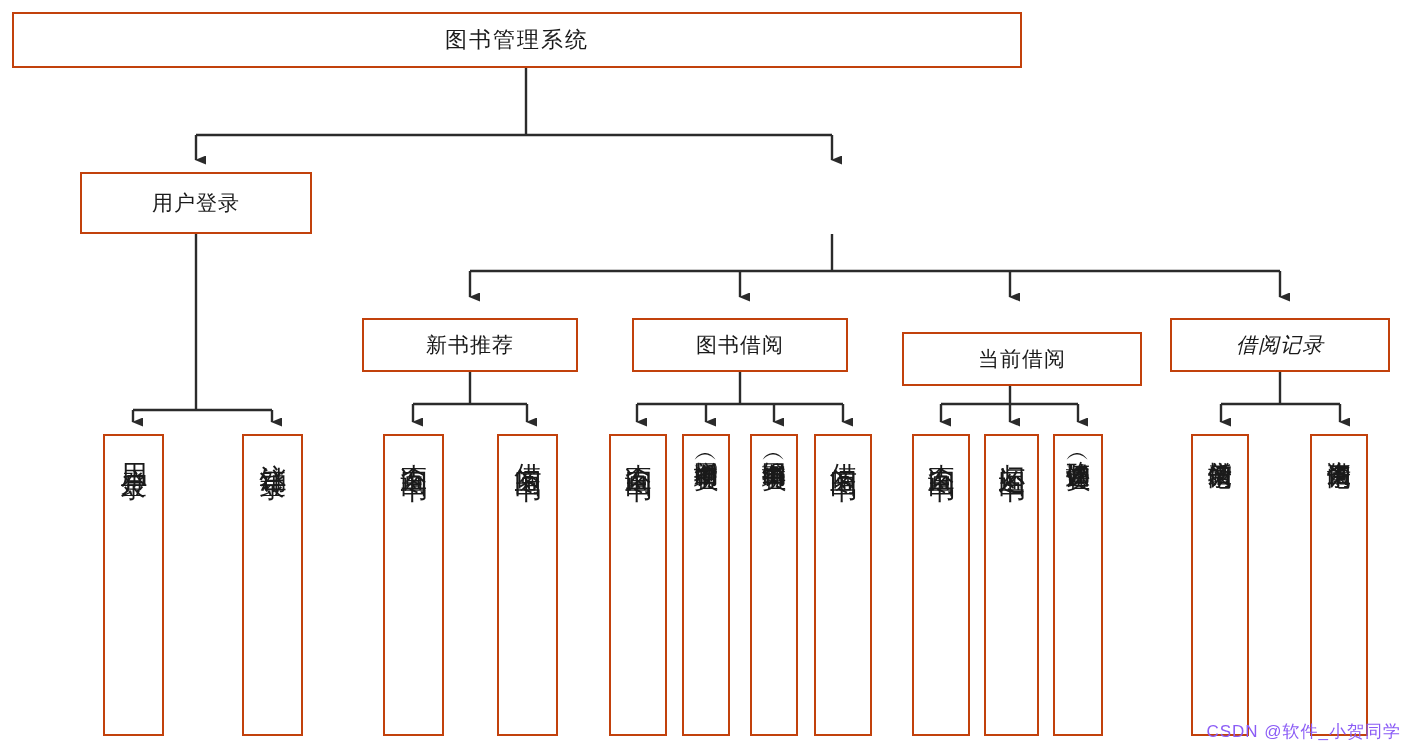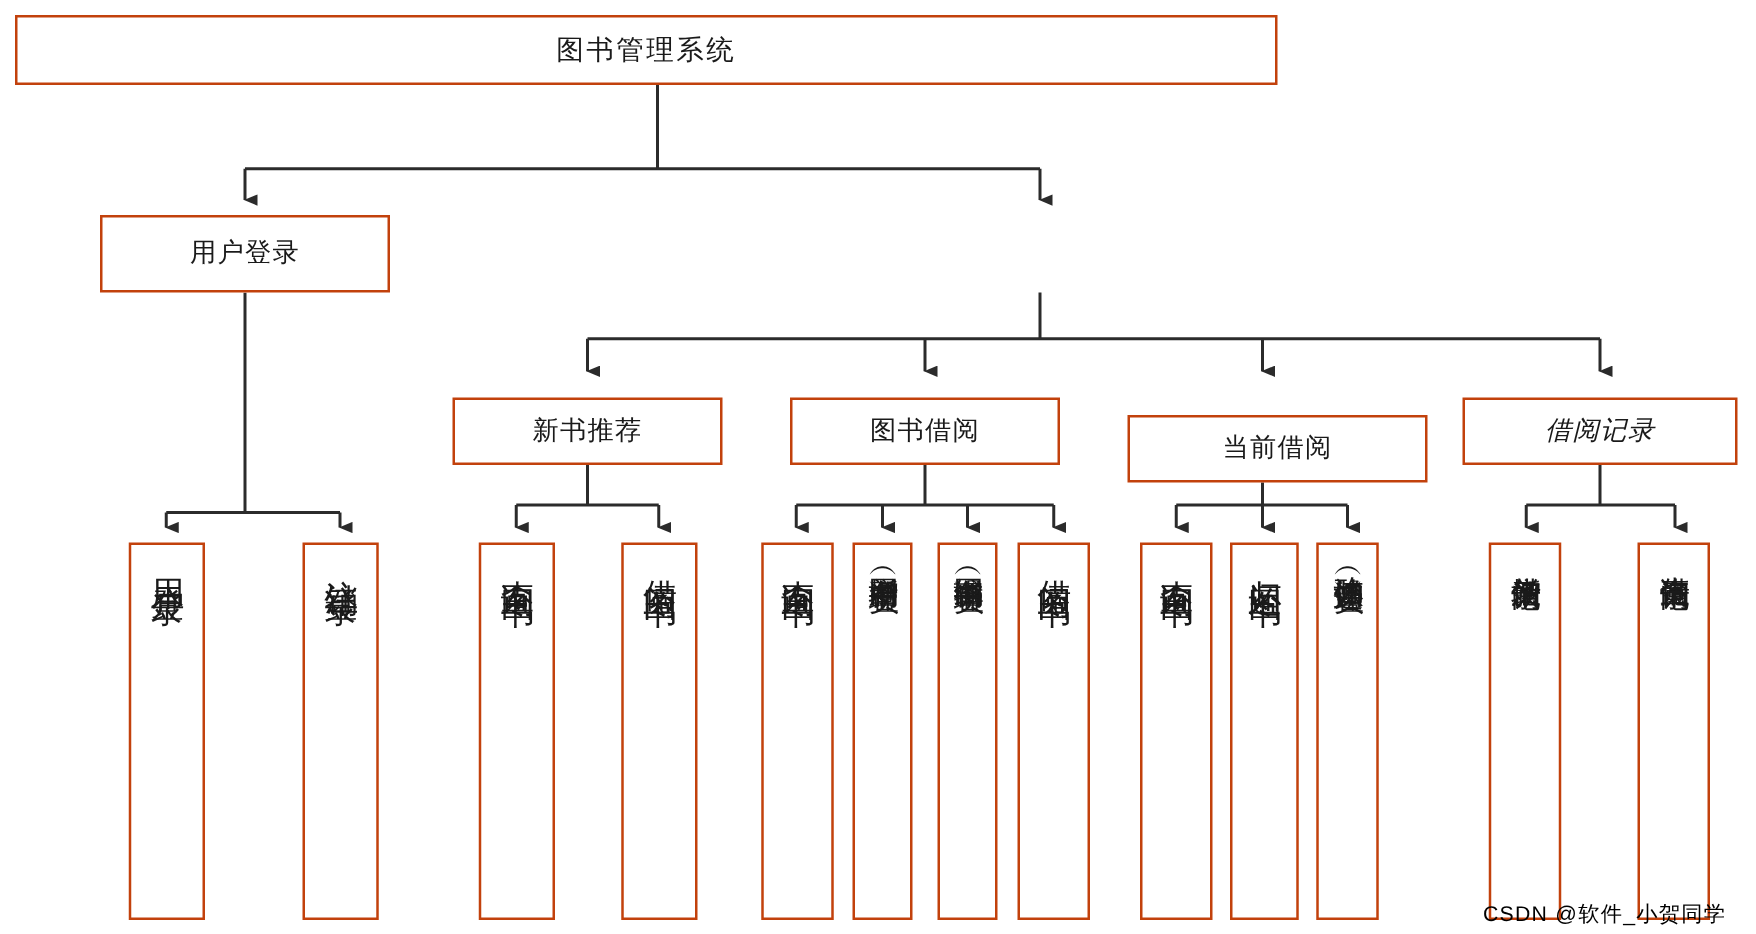--- a/index.html
+++ b/index.html
@@ -44,24 +44,24 @@
     text-orientation:upright;
     font-size:25px;
     letter-spacing:3px;
     line-height:1;
   }
   .v-node.narrow .lbl{font-size:24px;letter-spacing:1px;}
   .v-node.big .lbl{font-size:27px;letter-spacing:4px;}
 
   #watermark{
     position:absolute;
-    right:24px;
+    right:4px;
     bottom:4px;
     font-size:17px;
-    color:#000000;
+    color:#8b5cf6;
     letter-spacing:1px;
     user-select:none;
     white-space:nowrap;
   }
 </style>
 </head>
 <body>
 
 <div id="stage">
 

